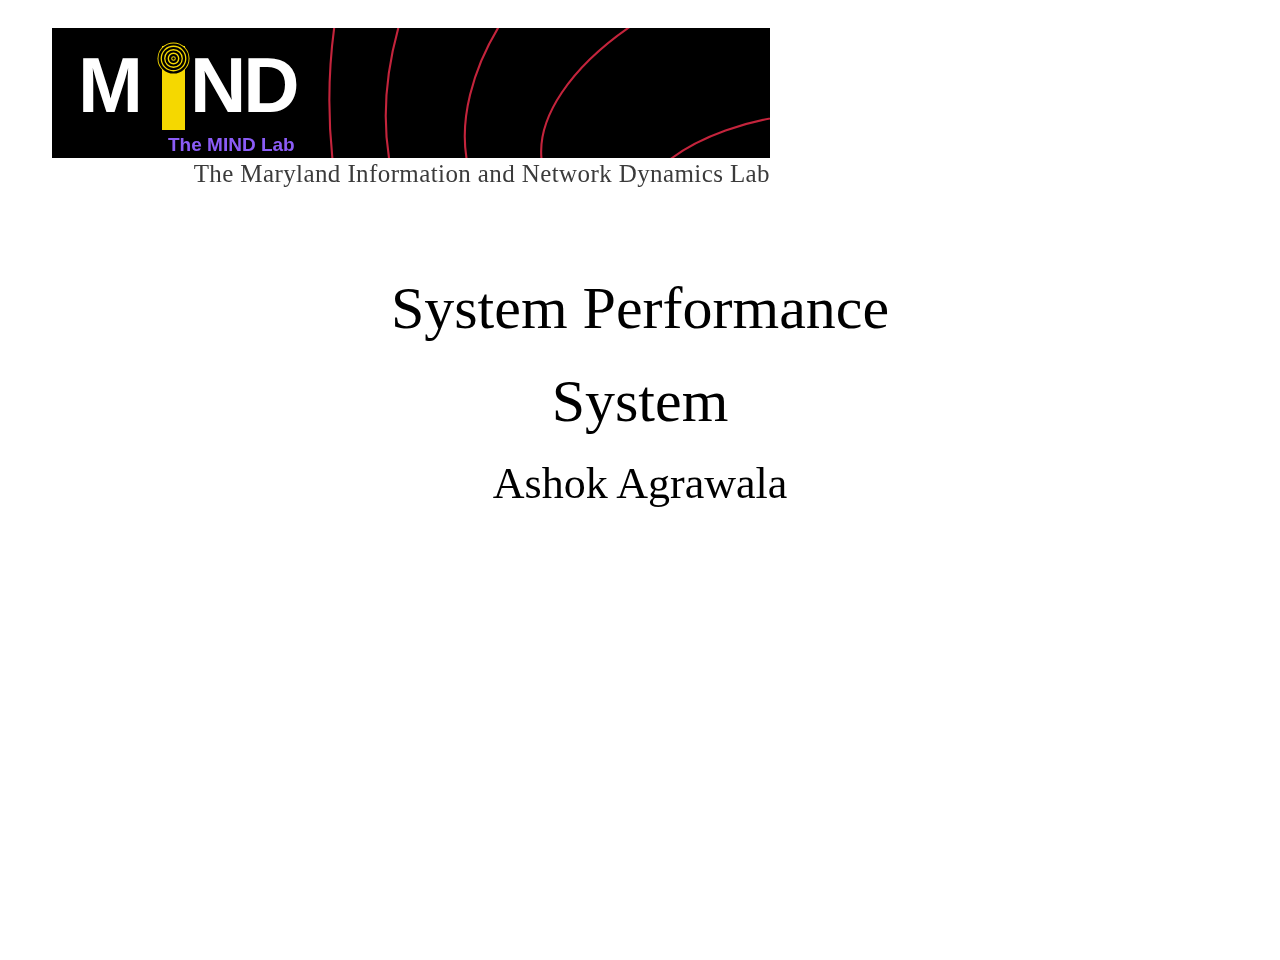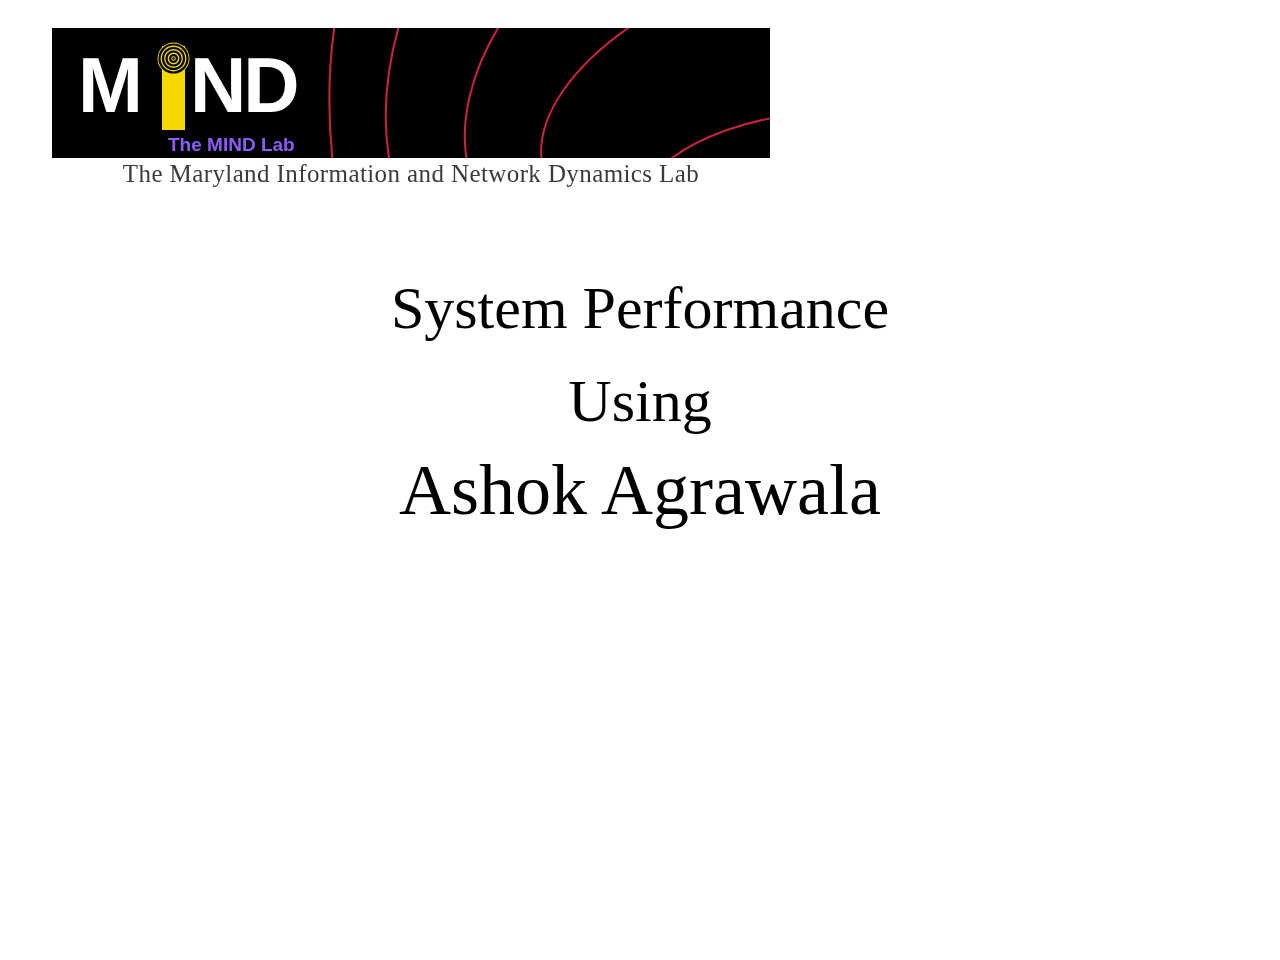--- a/index.html
+++ b/index.html
@@ -101,21 +101,21 @@
     color: #8b5cf6;
     letter-spacing: 0px;
     white-space: nowrap;
   }
 
   #lab-caption {
     position: absolute;
     left: 52px;
     top: 160px;
     width: 718px;
-    text-align: center;
+    text-align: right;
     font-family: "Liberation Serif", serif;
     font-size: 25px;
     color: #3b3b3b;
     letter-spacing: 0.4px;
     white-space: nowrap;
   }
 
   
   #title-block {
     position: absolute;
@@ -129,25 +129,25 @@
     font-family: "Liberation Serif", serif;
     font-size: 60px;
     line-height: 93px;
     color: #000000;
     font-weight: normal;
     white-space: nowrap;
   }
 
   #author-line {
     font-family: "Liberation Serif", serif;
-    font-size: 72px;
+    font-size: 44px;
     line-height: 72px;
     color: #000000;
     font-weight: normal;
-    margin-top: 6px;
+    margin-top: 0;
     white-space: nowrap;
   }
 </style>
 </head>
 <body>
 
 <div id="slide">
 
   <div id="logo-block">
 
@@ -179,17 +179,17 @@
         <div id="tagline-yellow">The MIND Lab</div>
       </div>
 
     </div>
   </div>
 
   <div id="lab-caption">The Maryland Information and Network Dynamics Lab</div>
 
   <div id="title-block">
     <div class="title-line">System Performance</div>
-    <div class="title-line">Using</div>
+    <div class="title-line">System</div>
     <div id="author-line">Ashok Agrawala</div>
   </div>
 
 </div>
 
 </body></html>

